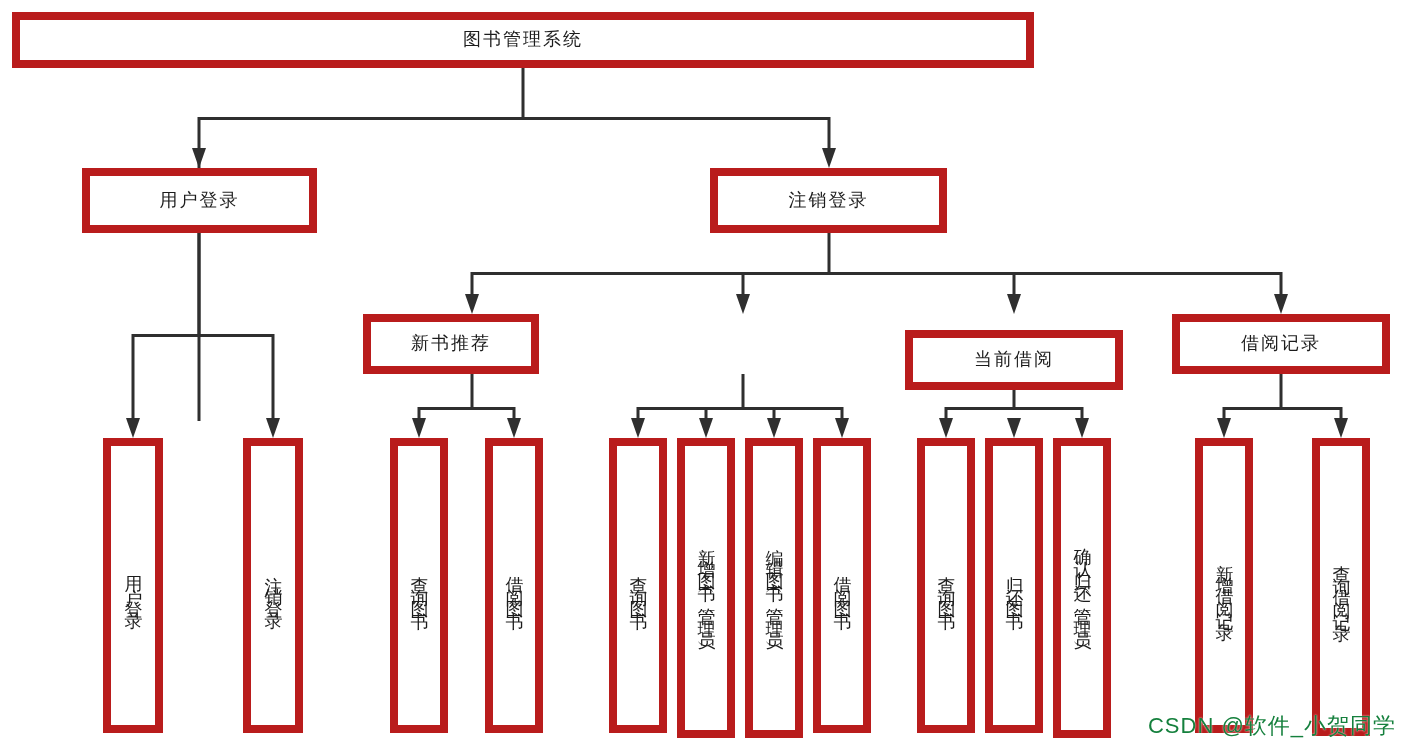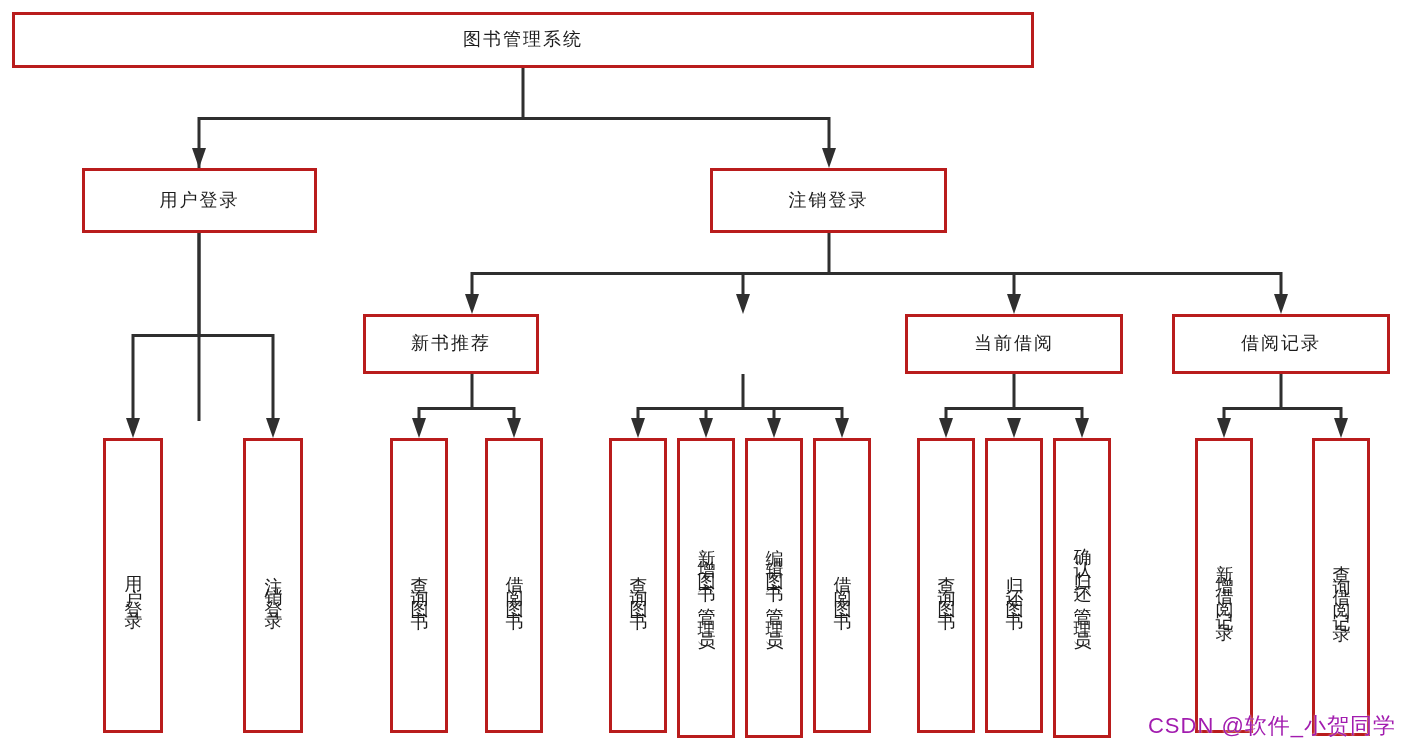--- a/index.html
+++ b/index.html
@@ -7,34 +7,34 @@
   body {
     font-family: "Liberation Sans", "DejaVu Sans", sans-serif;
     width: 1405px; height: 747px; overflow: hidden;
   }
   .canvas {
     position: relative; width: 1405px; height: 747px;
     background: #ffffff; color: #1c1c1c;
   }
   svg.connectors { position: absolute; left: 0; top: 0; display: block; }
   .box {
-    position: absolute; border: 3px solid #b91c1c; background: #ffffff;
+    position: absolute; border: 8px solid #b91c1c; background: #ffffff;
     display: flex; align-items: center; justify-content: center;
   }
   .box span {
     font-size: 18px; color: #1c1c1c; letter-spacing: 2px;
     white-space: nowrap; line-height: 1.2;
   }
   .vnode span {
     writing-mode: vertical-rl; text-orientation: mixed;
     letter-spacing: 12px; line-height: 1.05;
   }
   .watermark {
     position: absolute; top: 711px; right: 9px; z-index: 5;
-    font-size: 22px; color: #a21caf; letter-spacing: 1px;
+    font-size: 22px; color: #15803d; letter-spacing: 1px;
     text-shadow: 0 0 2px #ffffff; white-space: nowrap;
   }
 </style>
 </head>
 <body>
 
 <div class="canvas">
 
   <svg class="connectors" width="1405" height="747" viewBox="0 0 1405 747">
     <g stroke="#2f2f2f" stroke-width="3" fill="none">
@@ -90,21 +90,21 @@
   <div class="box hnode" style="left:82px;top:168px;width:235px;height:65px">
     <span>用户登录</span>
   </div>
   <div class="box hnode" style="left:710px;top:168px;width:237px;height:65px">
     <span>注销登录</span>
   </div>
 
   <div class="box hnode" style="left:363px;top:314px;width:176px;height:60px">
     <span>新书推荐</span>
   </div>
-  <div class="box hnode" style="left:905px;top:314px;width:218px;height:60px">
+  <div class="box hnode" style="left:905px;top:330px;width:218px;height:60px">
     <span>当前借阅</span>
   </div>
   <div class="box hnode" style="left:1172px;top:314px;width:218px;height:60px">
     <span>借阅记录</span>
   </div>
 
   <div class="box vnode" style="left:103px;top:438px;width:60px;height:295px">
     <span>用户登录</span>
   </div>
   <div class="box vnode" style="left:243px;top:438px;width:60px;height:295px">

